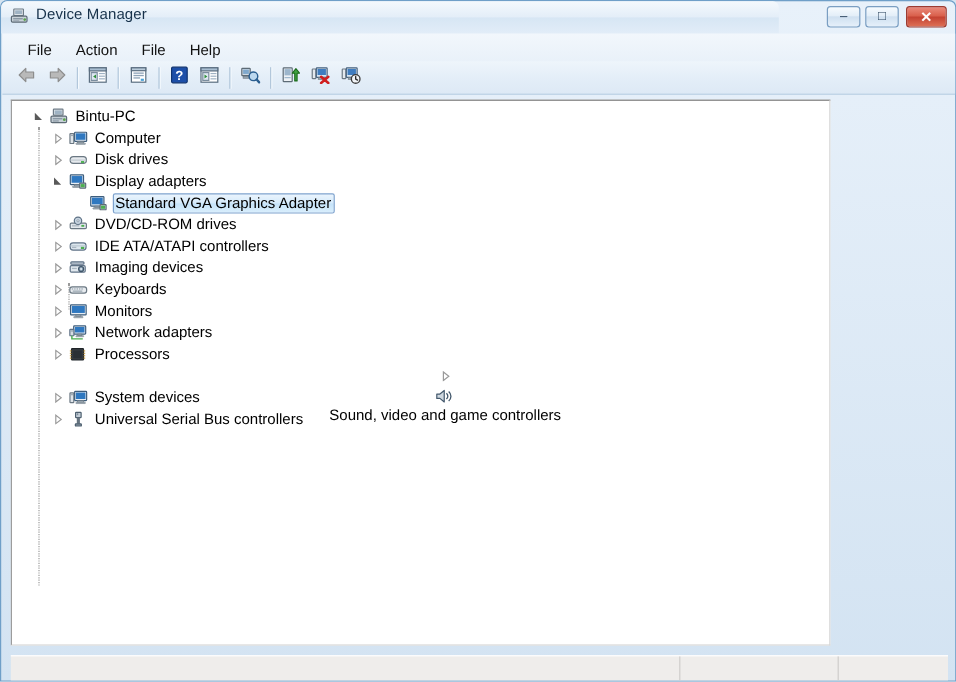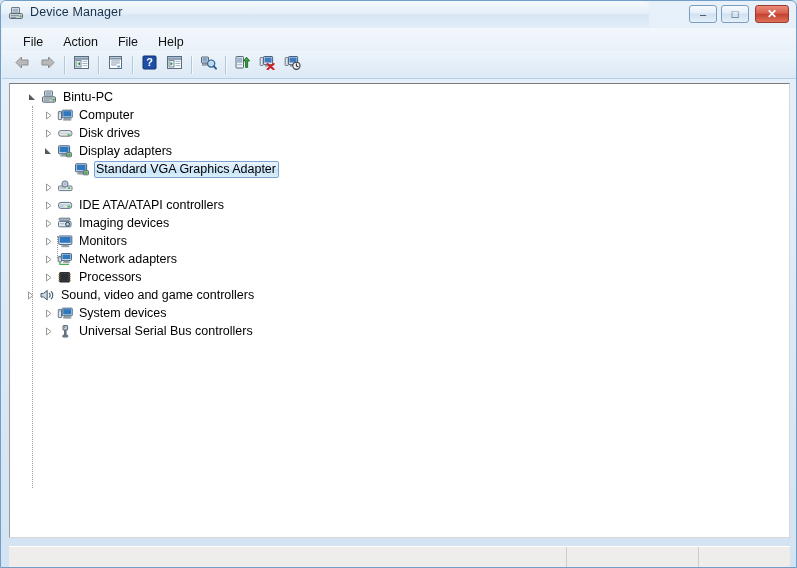--- a/index.html
+++ b/index.html
@@ -117,21 +117,21 @@
     width: 1px; height: 18px;
     background: #b2c7db;
     margin: 0 4px;
     box-shadow: 1px 0 0 #f4f9fd;
   }
 
   
   #tree-panel {
     position: absolute;
     left: 8px; top: 82px;
-    width: 781px; height: 455px;
+    width: 683px; height: 455px;
     background: #ffffff;
     border-top: 1px solid #7a7a7a;
     border-left: 1px solid #9c9c9c;
     border-right: 1px solid #d8d8d8;
     border-bottom: 1px solid #d8d8d8;
     box-sizing: border-box;
     overflow: hidden;
   }
   #tree-root-wrap {
     position: relative;
@@ -463,20 +463,21 @@
         </span>
         <span class="tree-icon">
           <svg width="17" height="15" viewBox="0 0 17 15">
             <rect x="1.5" y="6" width="13.5" height="4.6" rx="1" fill="#e3e8ed" stroke="#6b7883"></rect>
             <rect x="3" y="7.4" width="6" height="1.4" fill="#b4bec7"></rect>
             <rect x="10.8" y="7.4" width="2.4" height="1.6" fill="#4caf50"></rect>
             <circle cx="8" cy="4" r="3.1" fill="#c7d4e0" stroke="#5f7286"></circle>
             <circle cx="8" cy="4" r="0.9" fill="#ffffff" stroke="#5f7286" stroke-width="0.5"></circle>
           </svg>
         </span>
+        <span class="tree-label">DVD/CD-ROM drives</span>
       </div>
 
       <div class="tree-row" style="padding-left:30px;">
         <span class="twisty">
           <svg width="9" height="9" viewBox="0 0 9 9">
               <path d="M2.5 1 L7 4.5 L2.5 8 Z" fill="none" stroke="#9a9a9a" stroke-width="1"></path>
             </svg>
         </span>
         <span class="tree-icon">
           <svg width="17" height="15" viewBox="0 0 17 15">
@@ -500,20 +501,39 @@
             <rect x="2" y="2.2" width="11" height="2" rx="0.8" fill="#c3ced8" stroke="#5f7286"></rect>
             <rect x="1.5" y="5.4" width="12.5" height="5.4" rx="1" fill="#e1e8ee" stroke="#5f7286"></rect>
             <circle cx="10.6" cy="8.2" r="2.1" fill="#8aa0b4" stroke="#3f5468"></circle>
             <circle cx="10.6" cy="8.2" r="0.9" fill="#dfe8f0"></circle>
             <rect x="3" y="7.2" width="4" height="1" fill="#a9b6c1"></rect>
           </svg>
         </span>
         <span class="tree-label">Imaging devices</span>
       </div>
 
+      <div class="tree-row" style="padding-left:30px;">
+        <span class="twisty">
+          <svg width="9" height="9" viewBox="0 0 9 9">
+              <path d="M2.5 1 L7 4.5 L2.5 8 Z" fill="none" stroke="#9a9a9a" stroke-width="1"></path>
+            </svg>
+        </span>
+        <span class="tree-icon">
+          <svg width="17" height="15" viewBox="0 0 17 15">
+            <rect x="1.2" y="5" width="14" height="5.2" rx="2" fill="#e7ebef" stroke="#6b7883"></rect>
+            <rect x="2.8" y="6.3" width="1.2" height="1" fill="#97a4ae"></rect>
+            <rect x="4.8" y="6.3" width="1.2" height="1" fill="#97a4ae"></rect>
+            <rect x="6.8" y="6.3" width="1.2" height="1" fill="#97a4ae"></rect>
+            <rect x="8.8" y="6.3" width="1.2" height="1" fill="#97a4ae"></rect>
+            <rect x="10.8" y="6.3" width="1.2" height="1" fill="#97a4ae"></rect>
+            <rect x="3.6" y="8.1" width="8" height="1" fill="#97a4ae"></rect>
+          </svg>
+        </span>
+        <span class="tree-label">Keyboards</span>
+      </div>
 
 
 
       <div class="tree-row" style="padding-left:30px;text-align:center;">
         <span class="twisty">
           <svg width="9" height="9" viewBox="0 0 9 9">
               <path d="M2.5 1 L7 4.5 L2.5 8 Z" fill="none" stroke="#9a9a9a" stroke-width="1"></path>
             </svg>
         </span>
         <span class="tree-icon">
@@ -565,21 +585,21 @@
               <rect x="12.6" y="4" width="1.4" height="0.9"></rect>
               <rect x="12.6" y="6" width="1.4" height="0.9"></rect>
               <rect x="12.6" y="8" width="1.4" height="0.9"></rect>
               <rect x="12.6" y="10" width="1.4" height="0.9"></rect>
             </g>
           </svg>
         </span>
         <span class="tree-label">Processors</span>
       </div>
 
-      <div class="tree-row" style="padding-left:12px;">
+      <div class="tree-row" style="padding-left:42px;flex-direction:column;">
         <span class="twisty">
           <svg width="9" height="9" viewBox="0 0 9 9">
               <path d="M2.5 1 L7 4.5 L2.5 8 Z" fill="none" stroke="#9a9a9a" stroke-width="1"></path>
             </svg>
         </span>
         <span class="tree-icon">
           <svg width="17" height="15" viewBox="0 0 17 15">
             <path d="M2 5.4 L4.6 5.4 L8.2 2.4 L8.2 12 L4.6 9 L2 9 Z" fill="#cfd8e0" stroke="#44596d" stroke-width="1" stroke-linejoin="round"></path>
             <path d="M10 4.8 C11.6 6.2 11.6 8.2 10 9.6" stroke="#44596d" stroke-width="1.1" fill="none"></path>
             <path d="M11.9 3.2 C14.4 5.4 14.4 9 11.9 11.2" stroke="#44596d" stroke-width="1.1" fill="none"></path>

